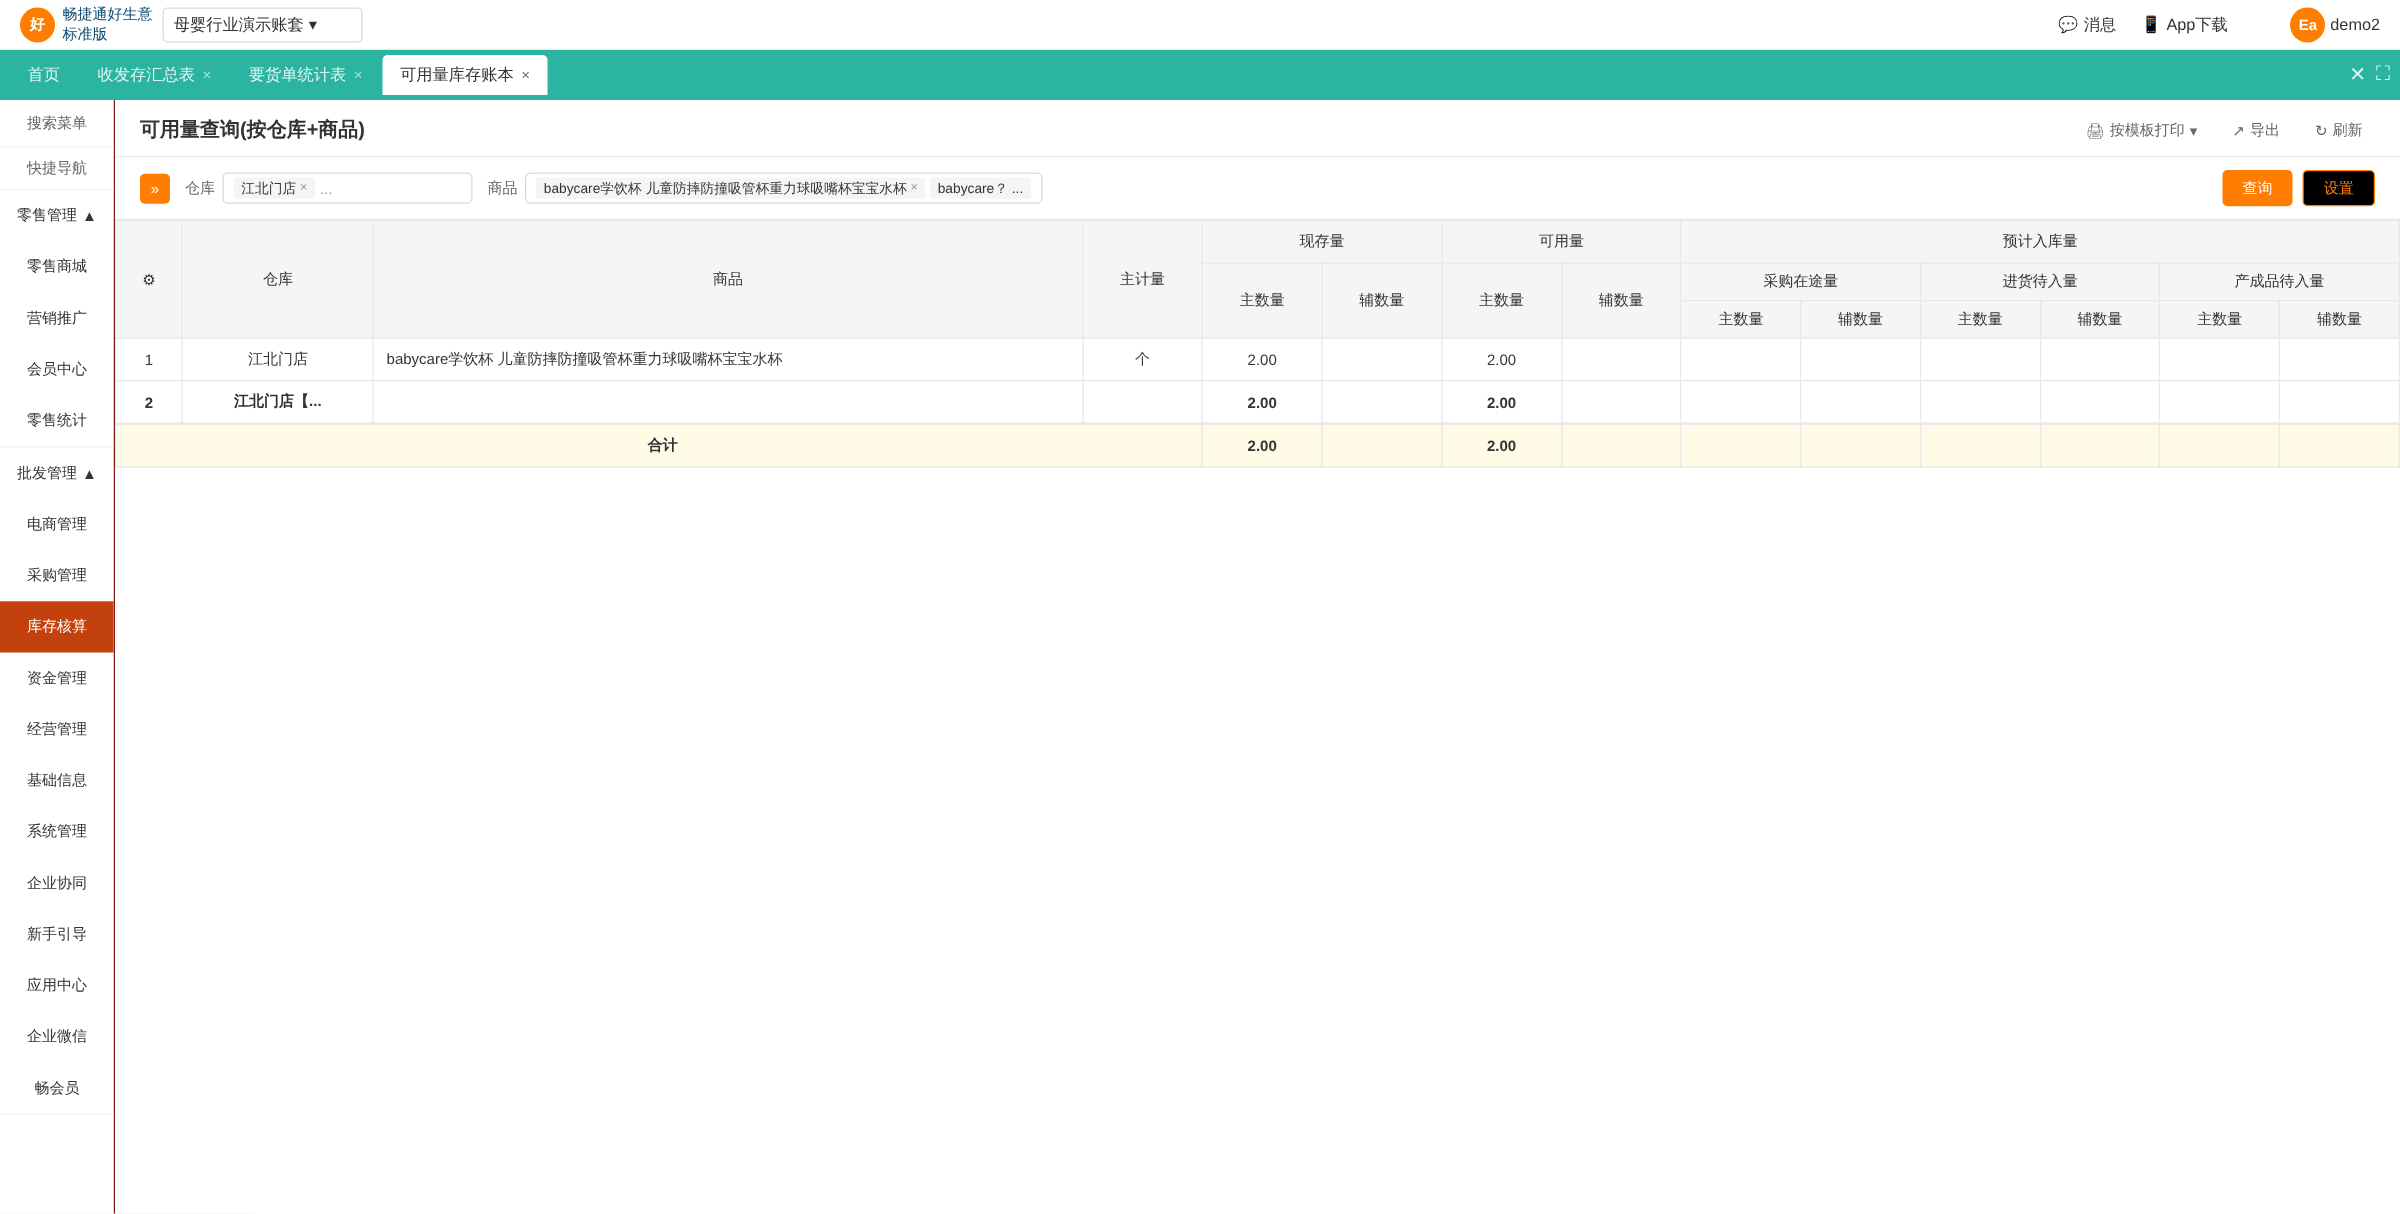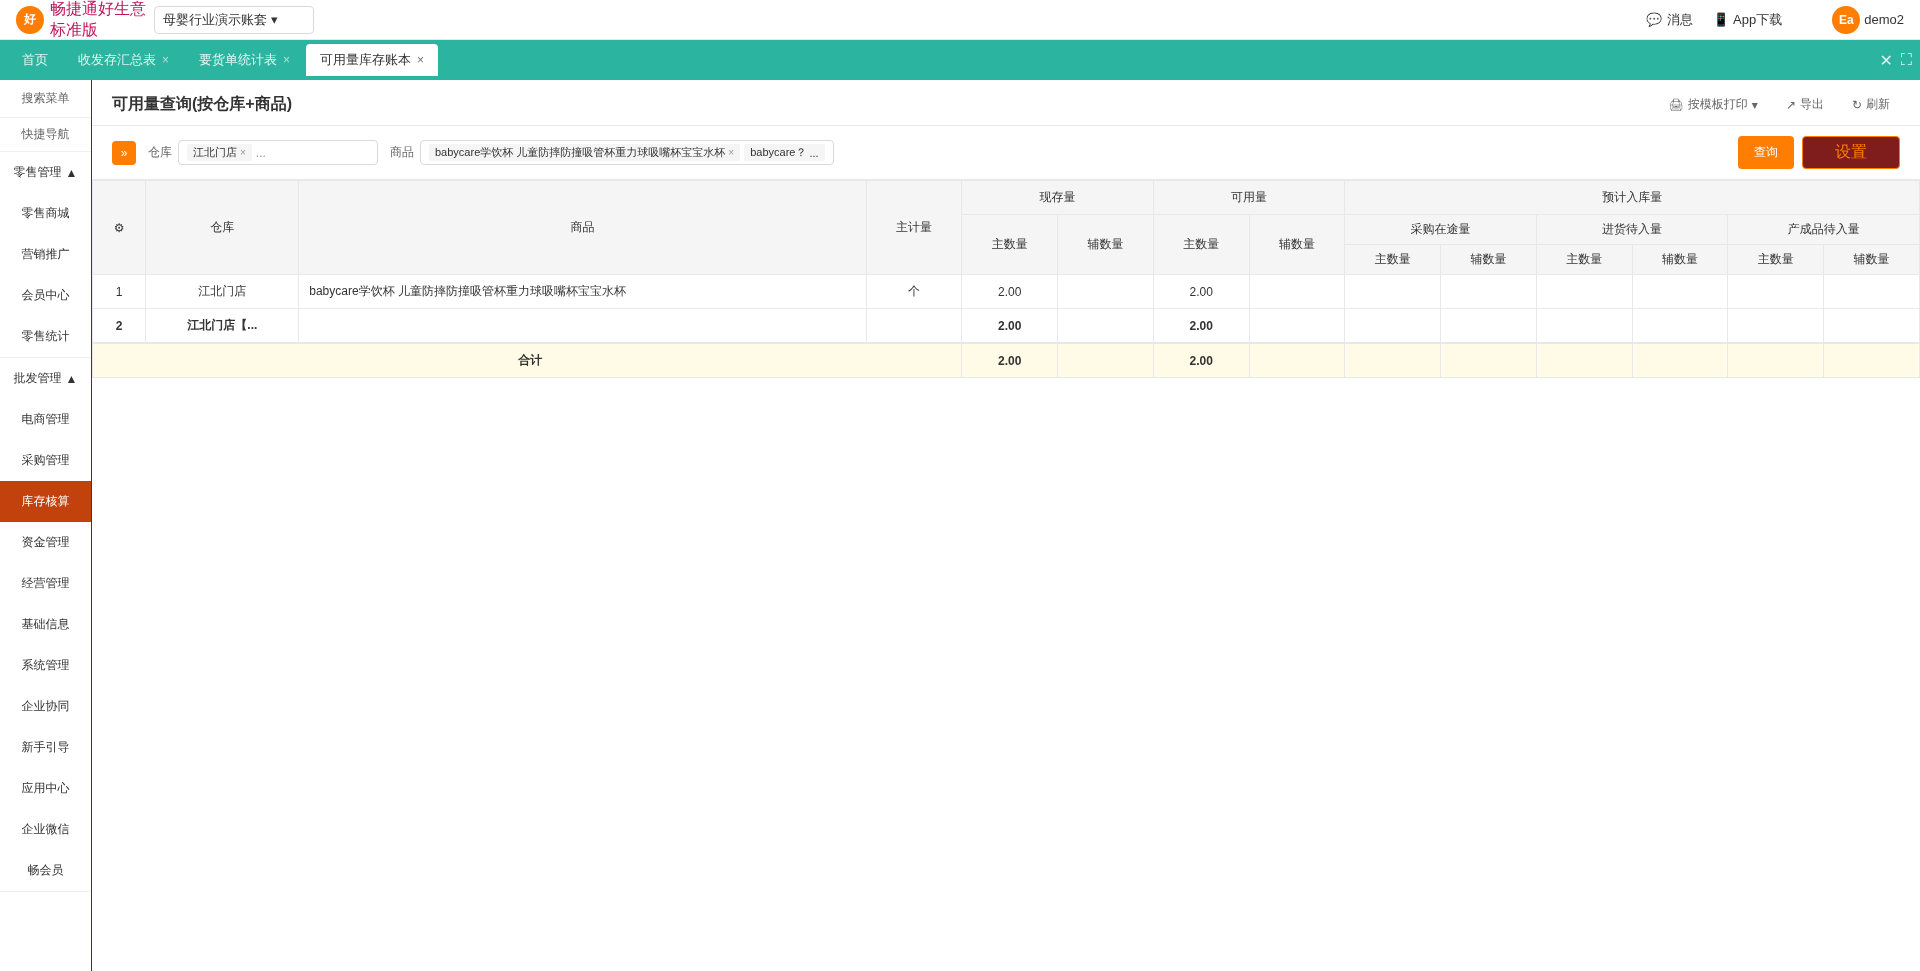--- a/index.html
+++ b/index.html
@@ -32,22 +32,22 @@
       background: #ff7d00;
       border-radius: 50%;
       display: flex;
       align-items: center;
       justify-content: center;
       color: white;
       font-size: 12px;
       font-weight: bold;
     }
     .logo-text {
-      font-size: 16px;
-      color: #be185d;
+      font-size: 12px;
+      color: #0c4a6e;
       line-height: 1.3;
     }
     .top-bar-dropdown {
       display: flex;
       align-items: center;
       gap: 4px;
       padding: 4px 8px;
       border: 1px solid #d9d9d9;
       border-radius: 4px;
       cursor: pointer;
@@ -284,26 +284,26 @@
     .btn-primary {
       background: #ff7d00;
       color: white;
       border: none;
       border-radius: 4px;
       padding: 5px 16px;
       font-size: 12px;
       cursor: pointer;
     }
     .btn-default {
-      background: #7f1d1d;
+      background: #000000;
       color: #ff7d00;
       border: 1px solid #ff7d00;
       border-radius: 4px;
-      padding: 5px 32px;
-      font-size: 16px;
+      padding: 5px 16px;
+      font-size: 12px;
       cursor: pointer;
     }
 
     
     .table-area {
       flex: 1;
       overflow: auto;
       background: #fff;
       padding: 0;
     }

